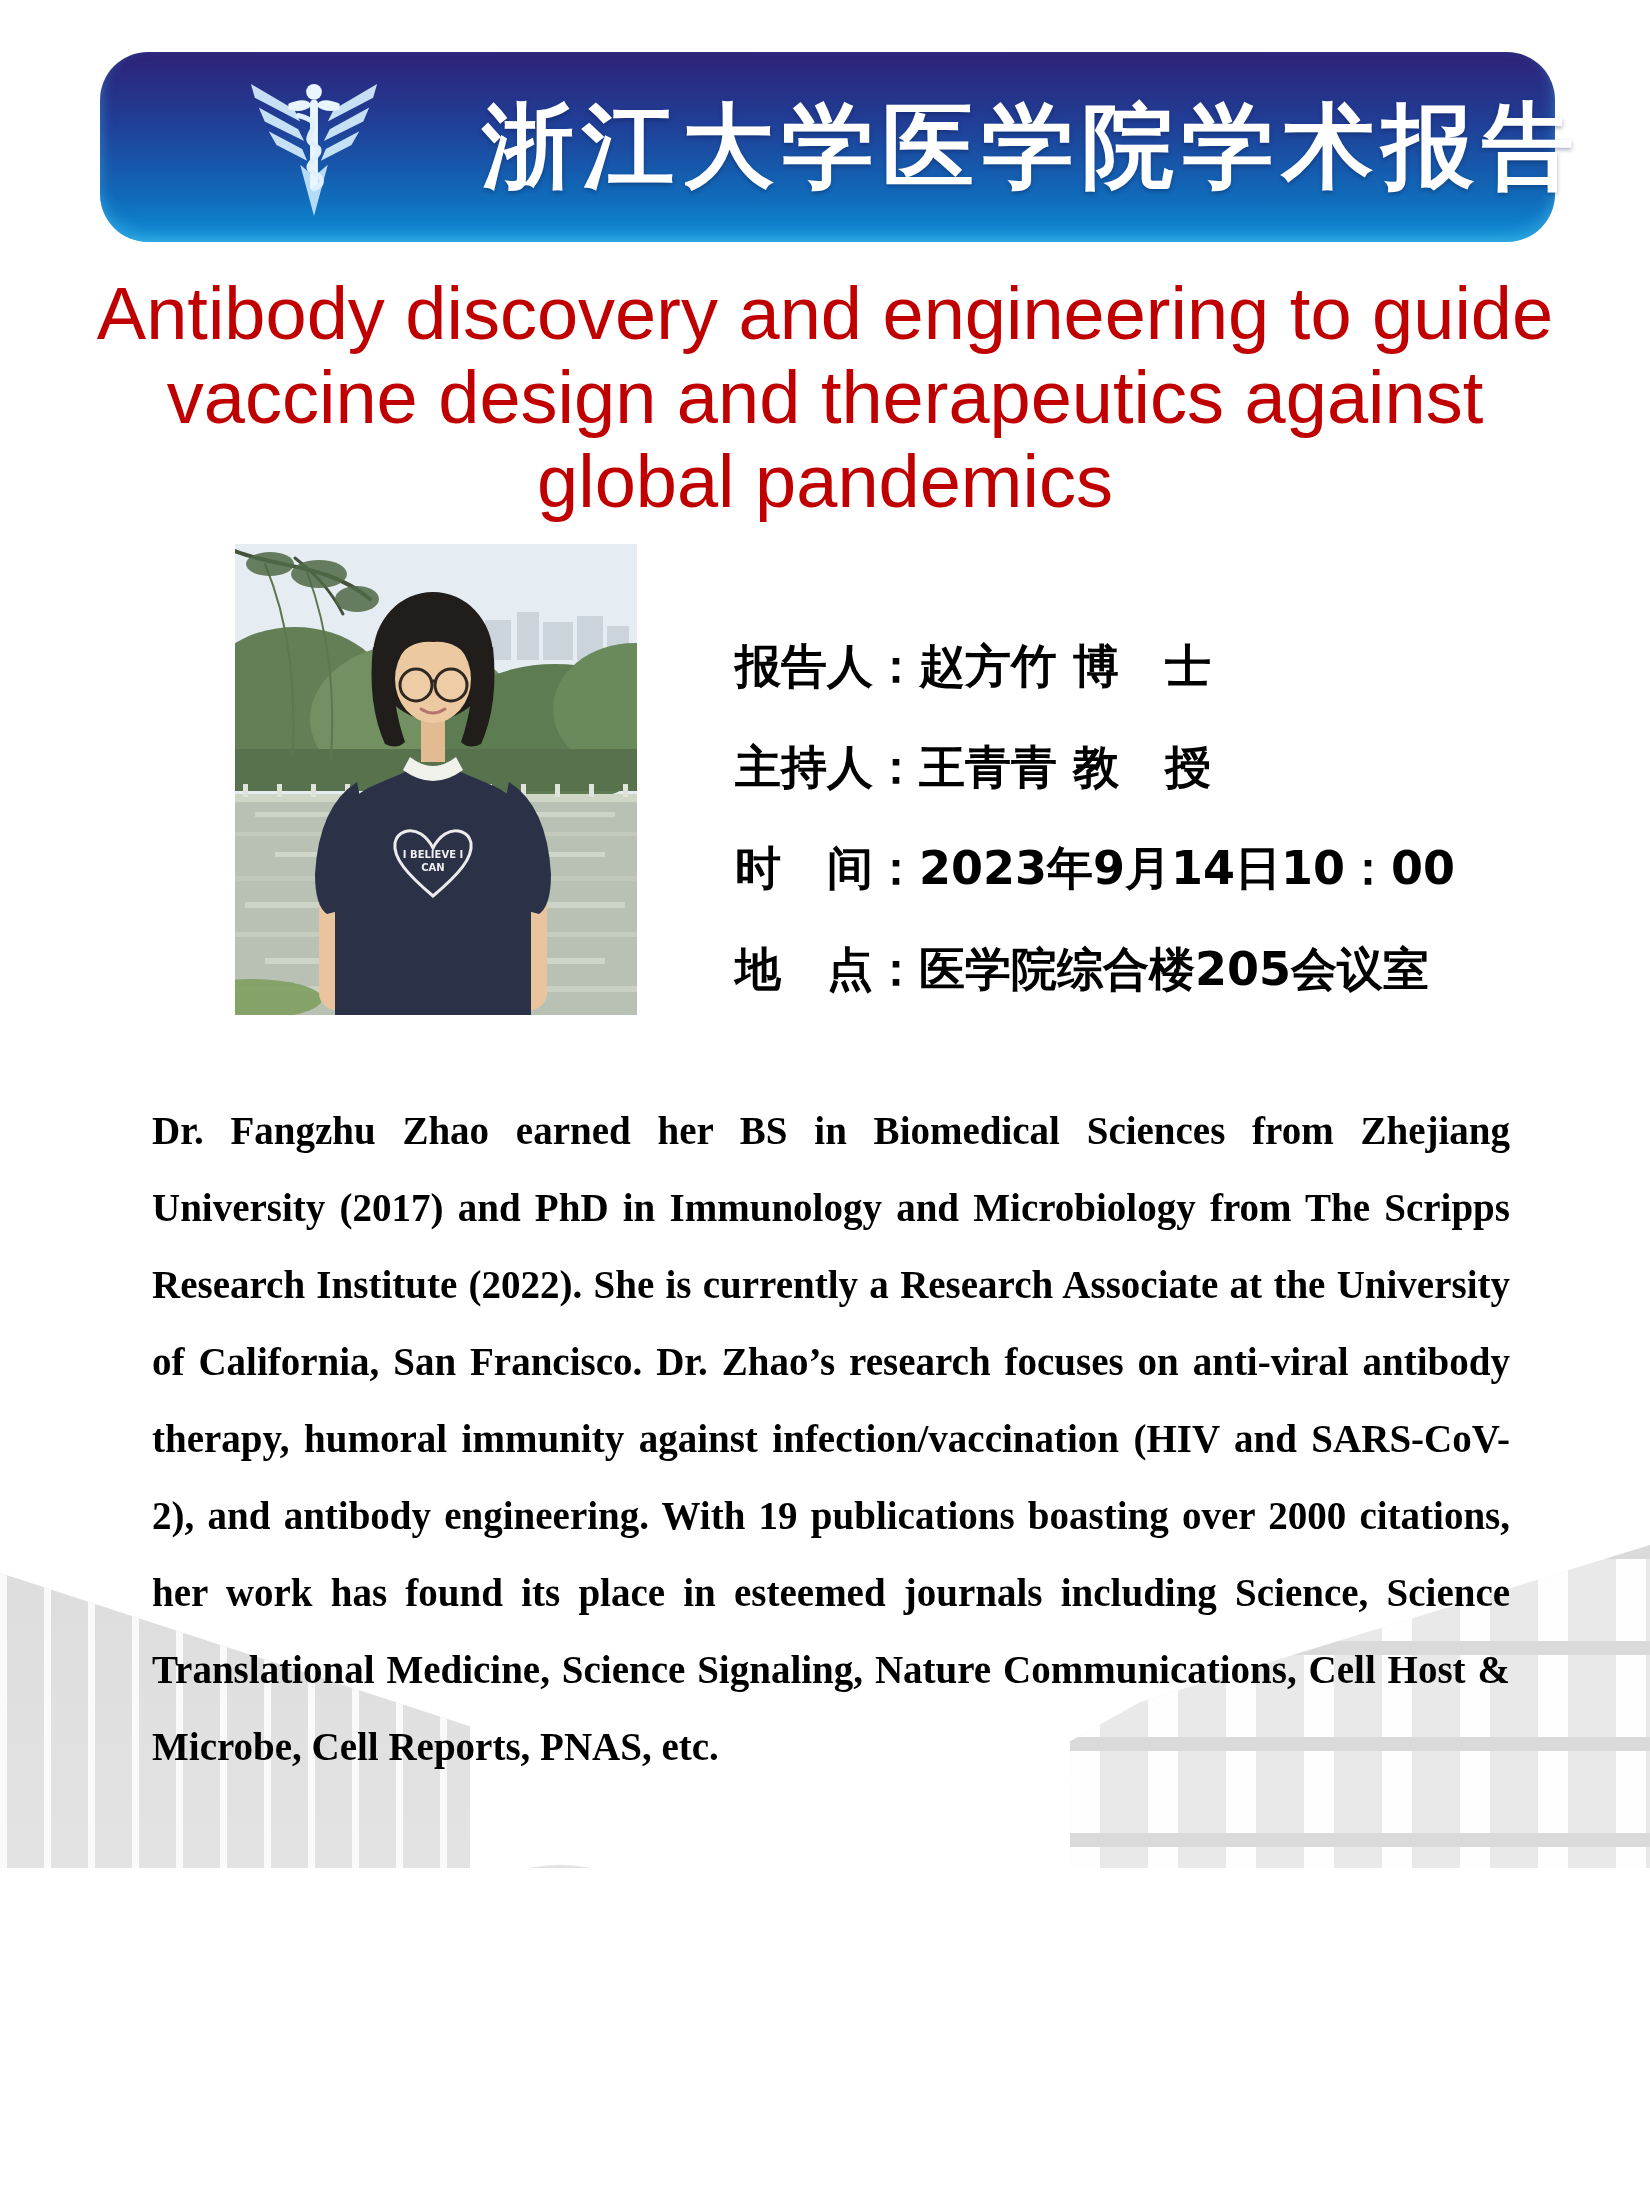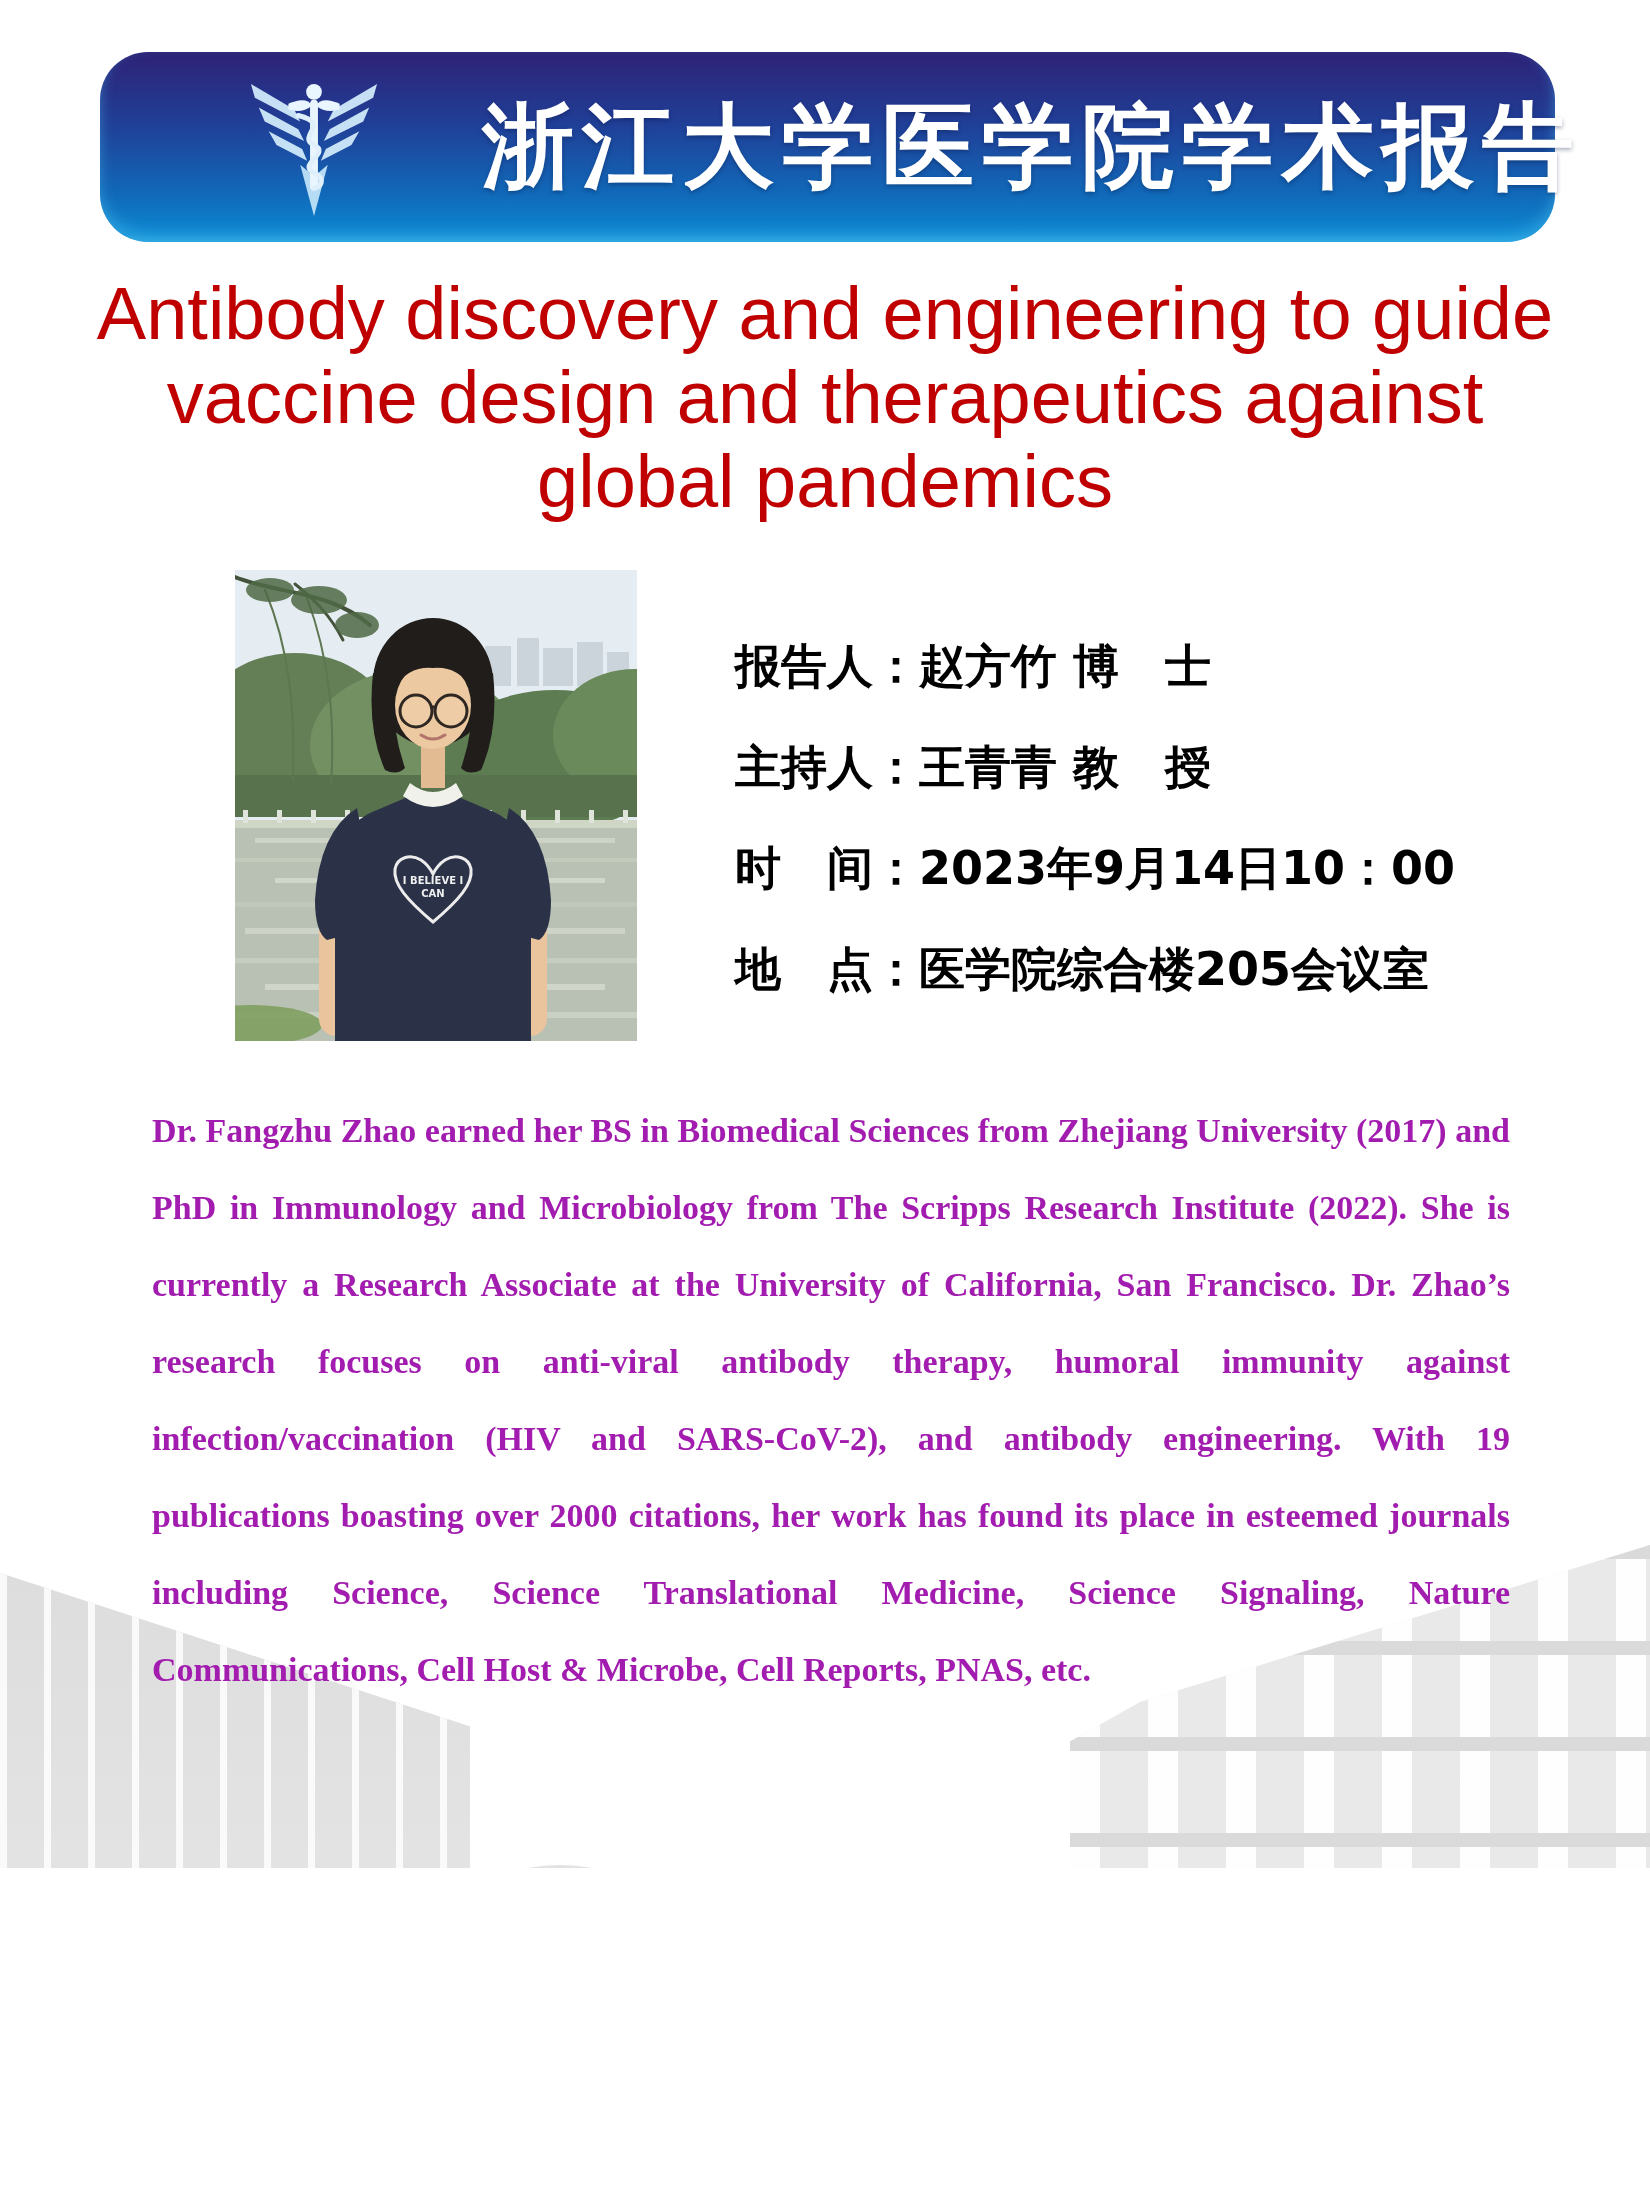--- a/index.html
+++ b/index.html
@@ -41,34 +41,34 @@
     font-family:"DejaVu Sans","Liberation Sans",sans-serif;white-space:nowrap;
     text-shadow:0 2px 4px rgba(0,20,60,.35);
   }
   
   .main-title{
     position:absolute;top:272px;left:0;right:0;text-align:center;z-index:2;
     color:#c00000;font-weight:400;font-size:74px;line-height:84px;
     font-family:"Liberation Sans","DejaVu Sans",sans-serif;
   }
   
-  .photo{position:absolute;left:235px;top:570px;width:402px;height:471px;z-index:2;overflow:hidden;}
+  .photo{position:absolute;left:235px;top:544px;width:402px;height:471px;z-index:2;overflow:hidden;}
   .photo svg{display:block;}
   
   .info{position:absolute;left:735px;top:642px;z-index:2;}
   .info-row{
     display:flex;align-items:center;margin-bottom:53px;
     font-size:46px;line-height:48px;font-weight:700;color:#000;
     font-family:"DejaVu Sans","Liberation Sans",sans-serif;white-space:nowrap;
   }
   
   .bio{
     position:absolute;left:152px;top:1092px;width:1358px;z-index:2;
     font-family:"Liberation Serif","DejaVu Serif",serif;font-weight:700;
-    font-size:34px;line-height:77px;text-align:justify;color:#a21caf;
+    font-size:39px;line-height:77px;text-align:justify;color:#000000;
   }
   
   .welcome{
     position:absolute;top:1882px;left:0;right:0;text-align:center;z-index:2;
     font-size:94px;font-weight:700;letter-spacing:2px;line-height:1;
     font-family:"DejaVu Sans","Liberation Sans",sans-serif;white-space:nowrap;
     background:linear-gradient(180deg,#14277e 0%,#1e55ae 45%,#3e9bd6 78%,#6cc0e8 100%);
     -webkit-background-clip:text;background-clip:text;color:transparent;
     filter:drop-shadow(0 0 3px rgba(255,255,255,.95)) drop-shadow(2px 2px 0 rgba(170,205,235,.55));
   }

